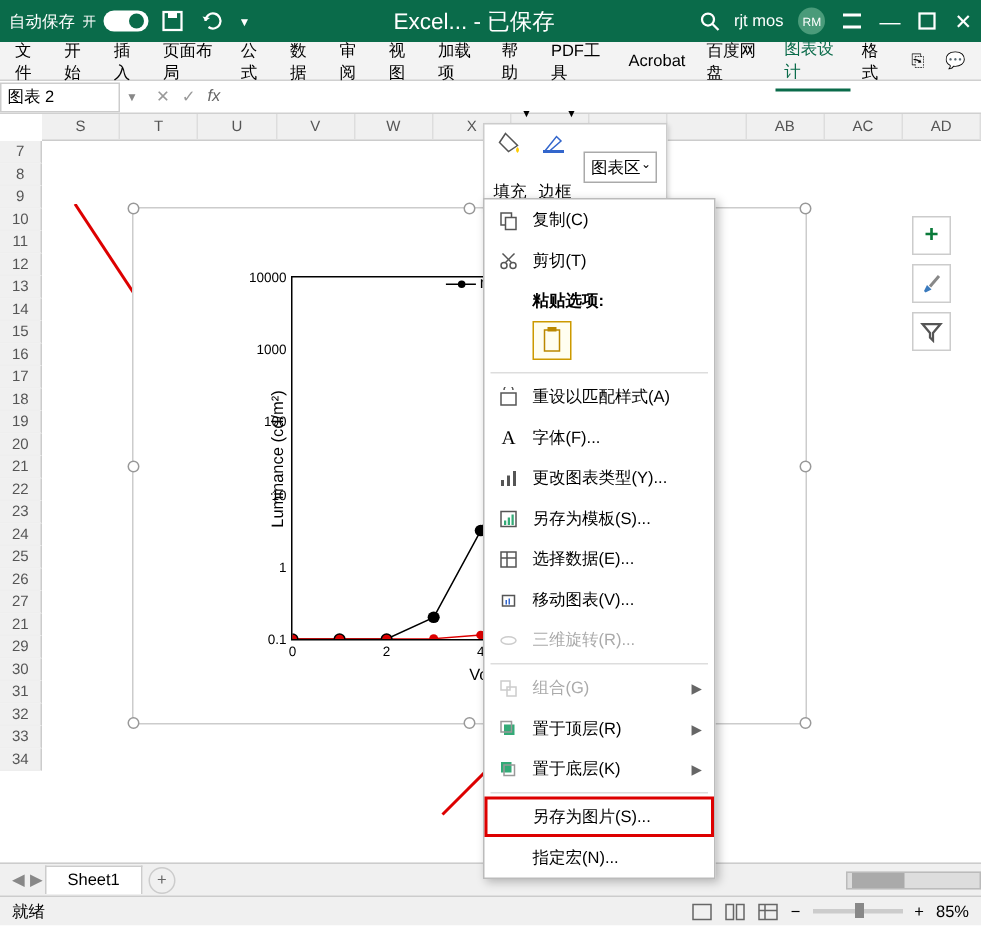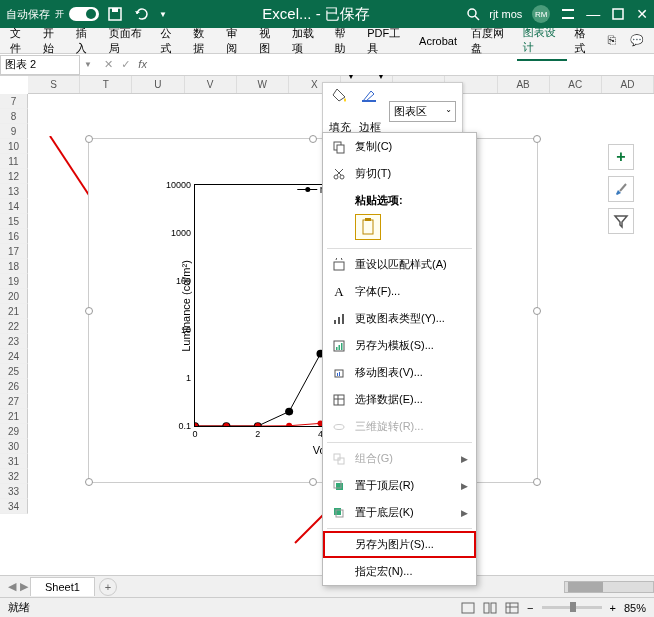--- a/index.html
+++ b/index.html
@@ -38,21 +38,21 @@
 .ytick{position:absolute;right:100%;padding-right:4px;font-size:9px;transform:translateY(-50%);}
 .ytick-r{position:absolute;left:100%;padding-left:4px;font-size:9px;color:#d00;transform:translateY(-50%);}
 .xtick{position:absolute;top:100%;padding-top:3px;font-size:9px;transform:translateX(-50%);}
 svg.curve{position:absolute;left:0;top:0;width:100%;height:100%;}
 .red-arrow{position:absolute;left:40px;top:60px;width:80px;height:100px;pointer-events:none;}
 .chart-toolbar{position:absolute;right:18px;top:68px;width:28px;}
 .ct-btn{width:26px;height:26px;background:#fff;border:1px solid #ccc;margin-bottom:6px;display:flex;align-items:center;justify-content:center;}
 .mini-toolbar{position:absolute;left:322px;top:6px;background:#fff;border:1px solid #ccc;padding:4px 6px;display:flex;align-items:center;gap:8px;z-index:10;box-shadow:1px 1px 3px rgba(0,0,0,0.15);}
 .mt-btn{display:flex;flex-direction:column;align-items:center;gap:17px;font-size:10px;}
 .mt-icon{width:18px;height:16px;}
-.mt-select{border:1px solid #aaa;padding:2px 28px 2px 4px;font-size:10px;position:relative;}
+.mt-select{border:1px solid #aaa;padding:2px 10px 2px 4px;font-size:10px;position:relative;}
 .ctx-menu{position:absolute;left:322px;top:56px;width:155px;background:#fff;border:1px solid #bbb;box-shadow:2px 2px 6px rgba(0,0,0,0.25);z-index:11;}
 .ctx-item{height:27px;display:flex;align-items:center;padding:0 8px 0 8px;gap:8px;font-size:11px;cursor:pointer;}
 .ctx-item.disabled{color:#aaa;}
 .ctx-item.highlight{outline:2px solid #d00;outline-offset:-2px;}
 .ctx-icon{width:16px;height:16px;flex-shrink:0;display:flex;align-items:center;justify-content:center;}
 .ctx-label{flex:1;}
 .ctx-arrow{font-size:9px;color:#666;}
 .ctx-sep{height:1px;background:#ddd;margin:2px 4px;}
 .ctx-header{font-weight:bold;padding:6px 8px 2px 32px;font-size:11px;}
 .paste-opts{padding:4px 8px 6px 32px;}
@@ -345,36 +345,36 @@
             <rect x="4" y="8" width="1.5" height="3" fill="#3a7"></rect>
             <rect x="6.5" y="6" width="1.5" height="5" fill="#3a7"></rect>
             <rect x="9" y="4" width="1.5" height="7" fill="#3a7"></rect>
           </svg>
         </div>
         <span class="ctx-label">另存为模板(S)...</span>
       </div>
     <div class="ctx-item">
         <div class="ctx-icon">
           <svg width="14" height="14" viewBox="0 0 14 14">
+            <rect x="2" y="2" width="10" height="10" fill="none" stroke="#555"></rect>
+            <line x1="2" y1="6" x2="12" y2="6" stroke="#555"></line>
+            <line x1="6" y1="2" x2="6" y2="12" stroke="#555"></line>
+          </svg>
+        </div>
+        <span class="ctx-label">选择数据(E)...</span>
+      </div>
+    <div class="ctx-item">
+        <div class="ctx-icon">
+          <svg width="14" height="14" viewBox="0 0 14 14">
             <rect x="3" y="4" width="8" height="7" fill="none" stroke="#555"></rect>
             <rect x="5" y="7" width="1" height="3" fill="#36c"></rect>
             <rect x="7" y="6" width="1" height="4" fill="#36c"></rect>
           </svg>
         </div>
         <span class="ctx-label">移动图表(V)...</span>
-      </div>
-    <div class="ctx-item">
-        <div class="ctx-icon">
-          <svg width="14" height="14" viewBox="0 0 14 14">
-            <rect x="2" y="2" width="10" height="10" fill="none" stroke="#555"></rect>
-            <line x1="2" y1="6" x2="12" y2="6" stroke="#555"></line>
-            <line x1="6" y1="2" x2="6" y2="12" stroke="#555"></line>
-          </svg>
-        </div>
-        <span class="ctx-label">选择数据(E)...</span>
       </div>
     <div class="ctx-item disabled">
         <div class="ctx-icon">
           <svg width="14" height="14" viewBox="0 0 14 14">
             <ellipse cx="7" cy="7" rx="5" ry="2.5" fill="none" stroke="#ccc"></ellipse>
           </svg>
         </div>
         <span class="ctx-label">三维旋转(R)...</span>
       </div>
     <div class="ctx-sep"></div>

